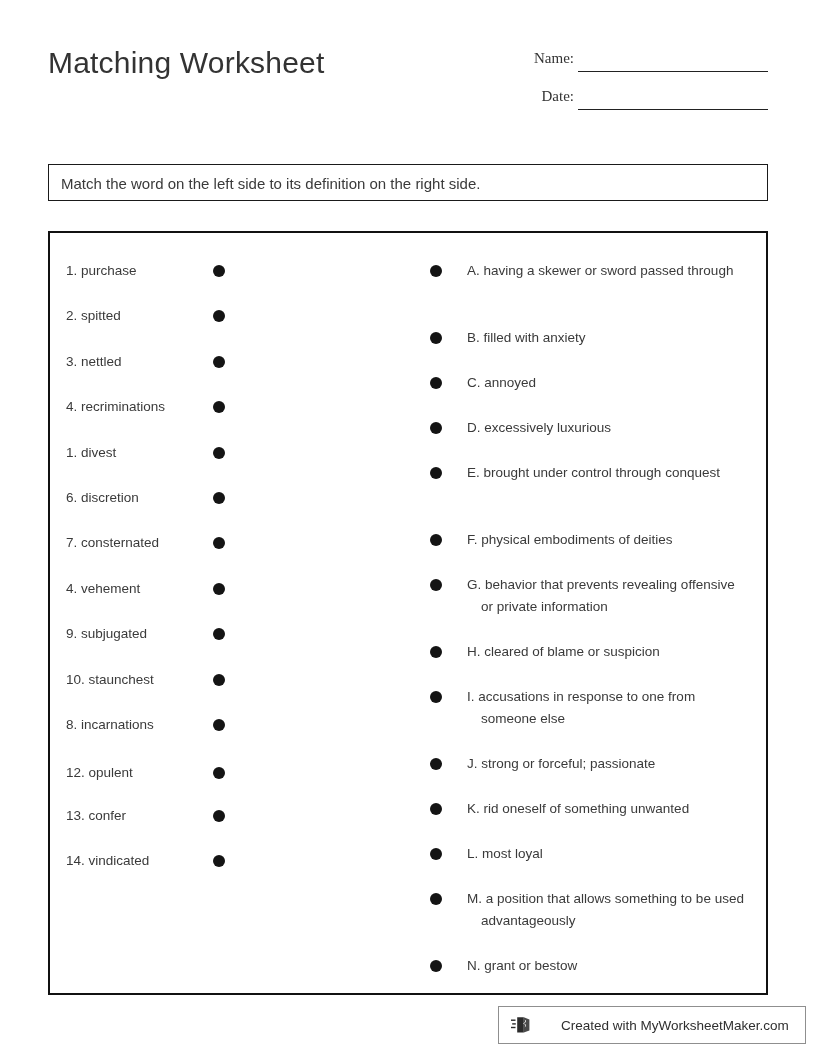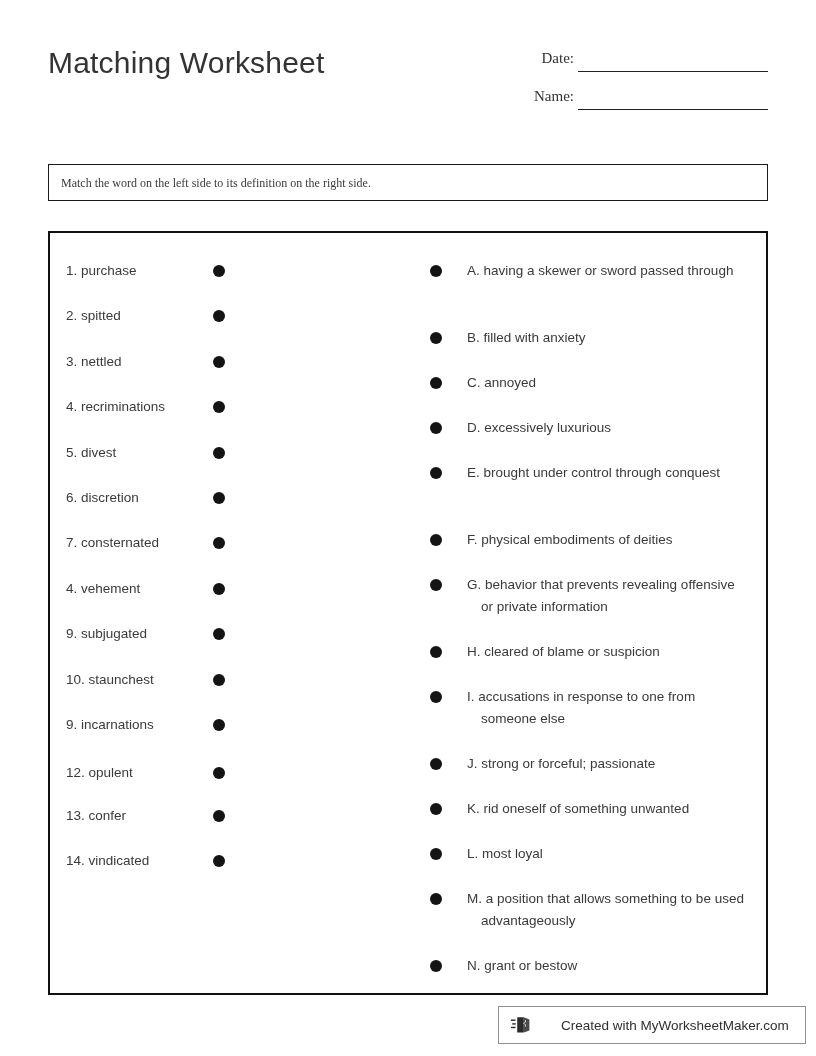--- a/index.html
+++ b/index.html
@@ -87,24 +87,23 @@
     border: 1px solid #1a1a1a;
     box-sizing: border-box;
     background: #ffffff;
   }
 
   .instructions-text {
     position: absolute;
     left: 12px;
     top: 50%;
     transform: translateY(-50%);
-    font-size: 12px;
+    font-size: 15px;
     color: #3a3a3a;
     white-space: nowrap;
-    font-family: Liberation Serif, serif;
   }
 
   
   .matchbox {
     position: absolute;
     left: 48px;
     top: 231px;
     width: 720px;
     height: 764px;
     border: 2px solid #111111;
@@ -227,25 +226,25 @@
 </head>
 <body>
 
 <div class="page">
 
   <div class="header">
     <div class="title">Matching Worksheet</div>
 
     <div class="namedate">
       <div class="nd-row">
-        <span class="nd-label">Date:</span>
+        <span class="nd-label">Name:</span>
         <span class="nd-line"></span>
       </div>
       <div class="nd-row">
-        <span class="nd-label">Name:</span>
+        <span class="nd-label">Date:</span>
         <span class="nd-line"></span>
       </div>
     </div>
   </div>
 
   <div class="instructions">
     <span class="instructions-text">Match the word on the left side to its definition on the right side.</span>
   </div>
 
   <div class="matchbox">
@@ -261,21 +260,21 @@
           </div>
           <div class="word-row" style="top: 117.8px;">
             <span class="word-label">3. nettled</span>
             <span class="dot word-dot"></span>
           </div>
           <div class="word-row" style="top: 163.2px; padding-left: 17px;">
             <span class="word-label">4. recriminations</span>
             <span class="dot word-dot"></span>
           </div>
           <div class="word-row" style="top: 208.6px;">
-            <span class="word-label">5. divest</span>
+            <span class="word-label">1. divest</span>
             <span class="dot word-dot"></span>
           </div>
           <div class="word-row" style="top: 254px; text-align: center;">
             <span class="word-label">6. discretion</span>
             <span class="dot word-dot"></span>
           </div>
           <div class="word-row" style="top: 299.4px;">
             <span class="word-label">7. consternated</span>
             <span class="dot word-dot"></span>
           </div>
@@ -285,21 +284,21 @@
           </div>
           <div class="word-row" style="top: 390.2px;">
             <span class="word-label">9. subjugated</span>
             <span class="dot word-dot"></span>
           </div>
           <div class="word-row" style="top: 435.6px;">
             <span class="word-label">10. staunchest</span>
             <span class="dot word-dot"></span>
           </div>
           <div class="word-row" style="top: 481px;">
-            <span class="word-label">9. incarnations</span>
+            <span class="word-label">8. incarnations</span>
             <span class="dot word-dot"></span>
           </div>
           <div class="word-row" style="top: 529px;">
             <span class="word-label">12. opulent</span>
             <span class="dot word-dot"></span>
           </div>
           <div class="word-row" style="top: 571.8px;">
             <span class="word-label">13. confer</span>
             <span class="dot word-dot"></span>
           </div>

